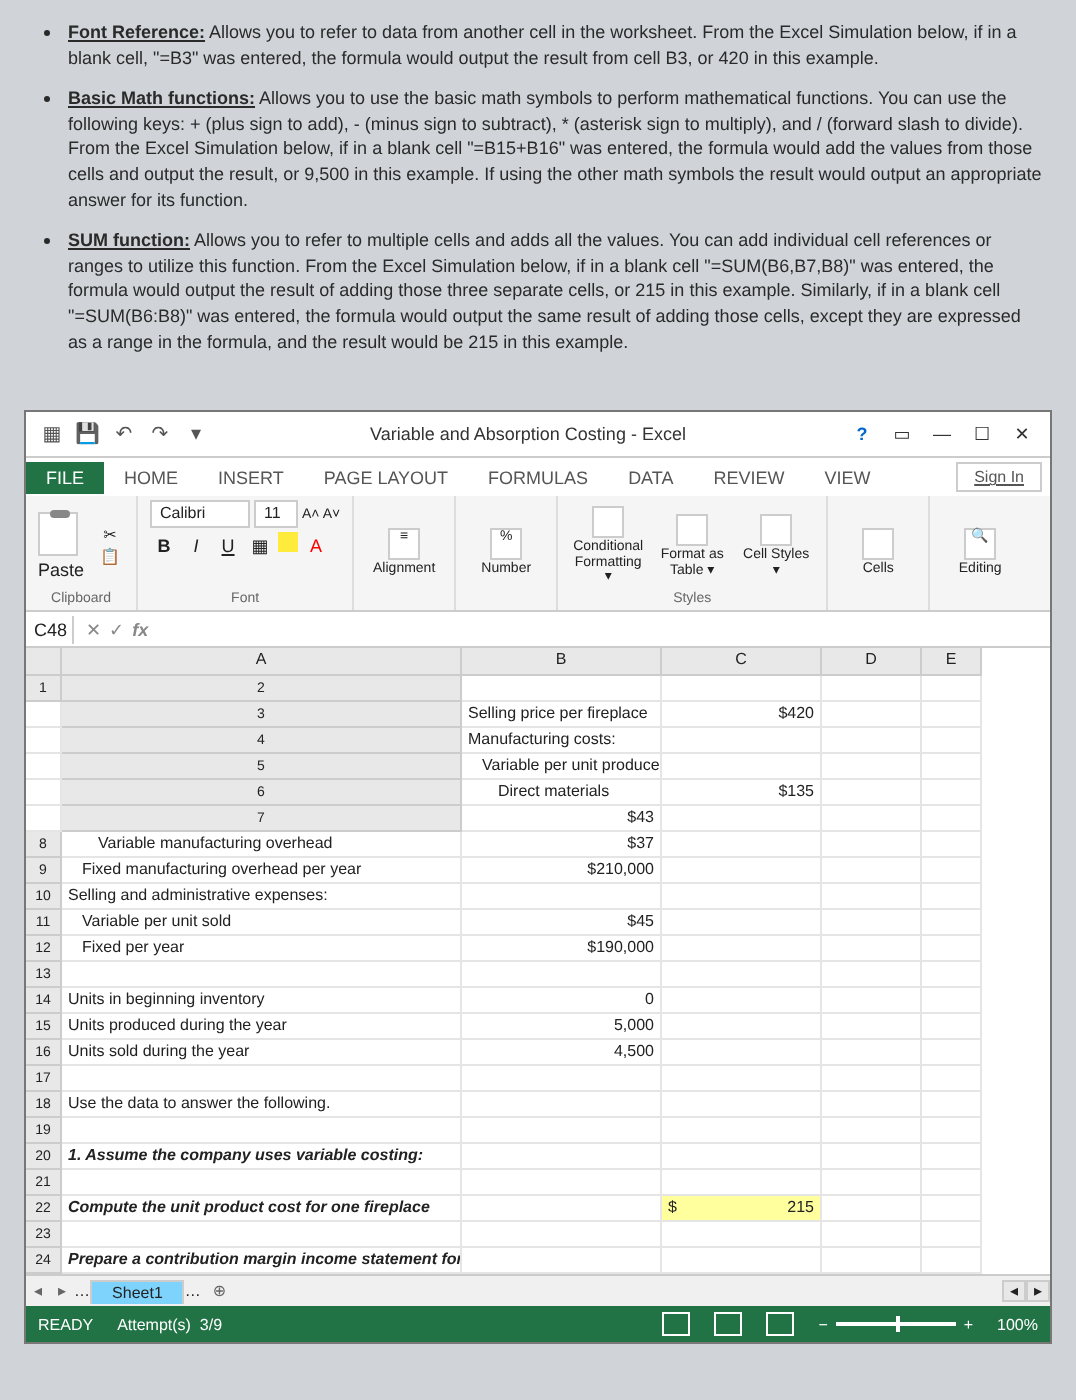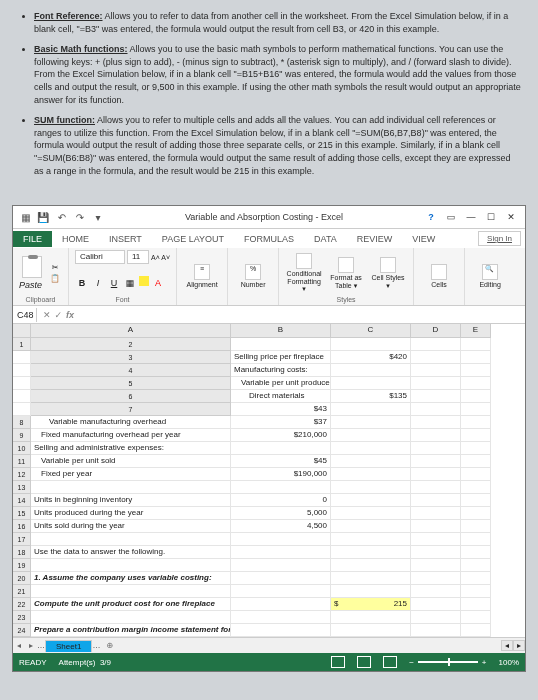--- a/index.html
+++ b/index.html
@@ -21,21 +21,21 @@
     
     .ribbon-tabs { display: flex; align-items: center; height: 20px; border-top: 1px solid #ccc; }
     .ribbon-tab { padding: 3px 10px; font-size: 9px; color: #555; text-transform: uppercase; }
     .ribbon-tab.active { background: #217346; color: #fff; }
     .signin { margin-left: auto; padding: 2px 8px; font-size: 8px; color: #555; border: 1px solid #ccc; margin-right: 4px; text-decoration: underline; }
     
     .ribbon { display: flex; background: #f5f5f5; border-bottom: 1px solid #ccc; height: 58px; }
     .ribbon-group { border-right: 1px solid #ddd; padding: 2px 6px; display: flex; flex-direction: column; }
     .ribbon-group-body { display: flex; flex: 1; align-items: center; gap: 4px; }
     .ribbon-group-label { font-size: 7px; color: #666; text-align: center; }
-    .paste-big { display: flex; flex-direction: column; align-items: flex-end; gap: 2px; font-style: italic; }
+    .paste-big { display: flex; flex-direction: column; align-items: flex-start; gap: 2px; }
     .paste-icon { width: 20px; height: 22px; background: #fff; border: 1px solid #ccc; position: relative; }
     .paste-icon::before { content: ''; position: absolute; top: -2px; left: 5px; width: 10px; height: 4px; background: #888; border-radius: 2px; }
     .mini-btns { display: flex; flex-direction: column; gap: 1px; margin-left: 2px; }
     .mini-btn { width: 14px; height: 10px; font-size: 8px; display: flex; align-items: center; justify-content: center; }
     .font-box { border: 1px solid #ccc; padding: 1px 4px; font-size: 8px; background: #fff; }
     .font-name { width: 50px; }
     .font-size { width: 22px; }
     .style-btn { width: 14px; height: 14px; font-size: 9px; display: inline-flex; align-items: center; justify-content: center; }
     .bold { font-weight: bold; }
     .italic { font-style: italic; }
@@ -56,21 +56,21 @@
     .cell.r { text-align: right; }
     .cell.wide { grid-column: 2 / 7; }
     .cell.bi { font-weight: bold; font-style: italic; }
     .cell.hl { background: #ffff9e; }
     .cell.indent1 { padding-left: 10px; }
     .cell.indent2 { padding-left: 18px; }
     .scroll-arrow { width: 12px; background: #e8e8e8; border: 1px solid #ccc; text-align: center; font-size: 8px; }
     
     .sheet-tabs { display: flex; align-items: center; height: 16px; background: #f0f0f0; border-top: 1px solid #ccc; font-size: 8px; }
     .sheet-tabs .nav { padding: 0 4px; color: #666; }
-    .sheet-tab { padding: 1px 10px; background: #0ea5e9; border: 1px solid #ccc; border-bottom: none; }
+    .sheet-tab { padding: 1px 10px; background: #7dd3fc; border: 1px solid #ccc; border-bottom: none; }
     .add-sheet { padding: 0 6px; color: #666; }
     .sheet-tabs .hscroll { margin-left: auto; display: flex; }
     
     .statusbar { display: flex; align-items: center; height: 18px; background: #217346; color: #fff; font-size: 8px; padding: 0 6px; gap: 12px; }
     .statusbar .spacer { flex: 1; }
     .view-btn { width: 14px; height: 12px; border: 1px solid #fff; }
     .zoom-slider { display: flex; align-items: center; gap: 4px; }
     .slider-track { width: 60px; height: 2px; background: #fff; position: relative; }
     .slider-thumb { position: absolute; left: 30px; top: -3px; width: 2px; height: 8px; background: #fff; }
   </style>
@@ -124,21 +124,21 @@
           <span>Paste</span>
         </div>
         <div class="mini-btns">
           <span class="mini-btn">✂</span>
           <span class="mini-btn">📋</span>
         </div>
       </div>
       <div class="ribbon-group-label">Clipboard</div>
     </div>
     <div class="ribbon-group">
-      <div class="ribbon-group-body" style="flex-direction:column;align-items:flex-start;gap:12px;">
+      <div class="ribbon-group-body" style="flex-direction:column;align-items:flex-start;gap:2px;">
         <div style="display:flex;gap:2px;">
           <span class="font-box font-name">Calibri</span>
           <span class="font-box font-size">11</span>
           <span class="style-btn" style="width:auto;font-size:7px;">A˄ A˅</span>
         </div>
         <div style="display:flex;gap:2px;">
           <span class="style-btn bold">B</span>
           <span class="style-btn italic">I</span>
           <span class="style-btn underline">U</span>
           <span class="style-btn">▦</span>

